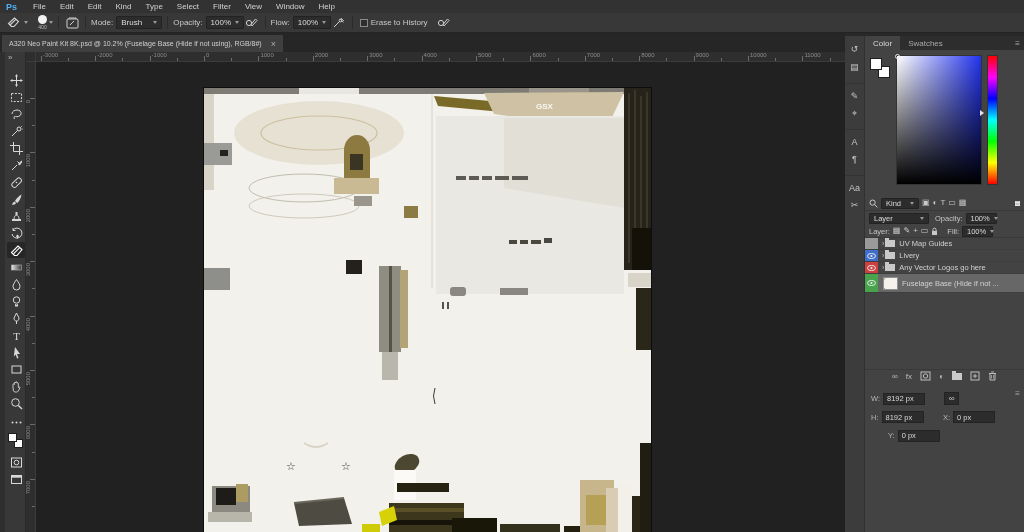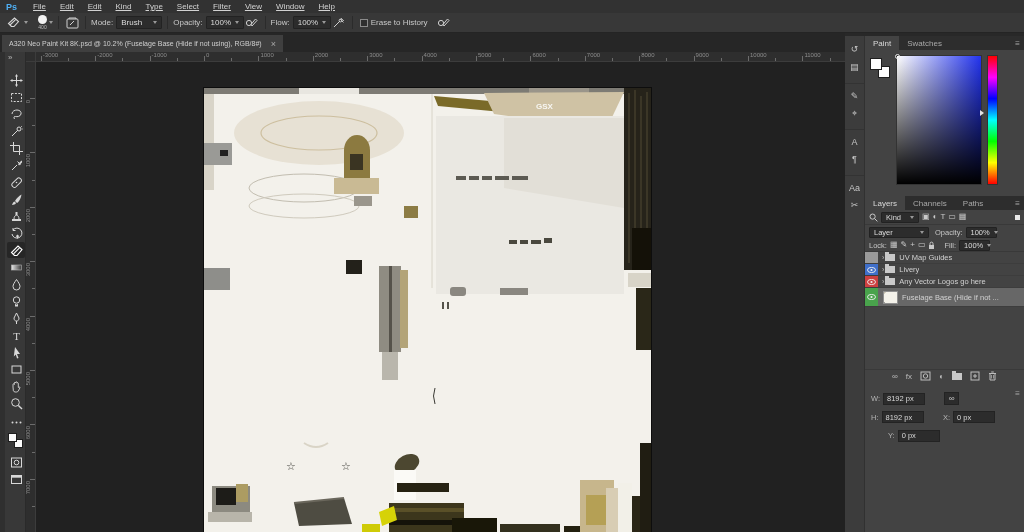--- a/index.html
+++ b/index.html
@@ -3,21 +3,21 @@
 <meta charset="utf-8">
 <style>
   html,body{margin:0;padding:0;background:#1a1a1a;}
   body{width:1024px;height:532px;overflow:hidden;font-family:"Liberation Sans",sans-serif;}
   *{box-sizing:border-box;}
   .app{position:relative;width:1024px;height:532px;background:#282828;color:#d6d6d6;}
 
   
   .menubar{position:absolute;left:0;top:0;width:1024px;height:13px;background:#323232;display:flex;align-items:center;font-size:8px;color:#d2d2d2;}
   .ps-logo{color:#4fb0f5;font-weight:bold;font-size:9px;padding:0 9px 0 6px;}
-  .menu-item{padding:0 7px;cursor:default;text-decoration:underline;}
+  .menu-item{padding:0 7px;cursor:default;}
 
   
   .optionsbar{position:absolute;left:0;top:13px;width:1024px;height:20px;background:#383838;border-bottom:1px solid #242424;display:flex;align-items:center;font-size:8px;color:#c9c9c9;}
   .opt-group{display:flex;align-items:center;gap:3px;}
   .vsep{width:1px;height:13px;background:#2b2b2b;margin:0 5px;}
   .opt-field{background:#2c2c2c;border:1px solid #222;border-radius:1px;height:13px;display:flex;align-items:center;padding:0 4px;gap:4px;color:#dcdcdc;}
   .caret{width:0;height:0;border-left:2.5px solid transparent;border-right:2.5px solid transparent;border-top:3px solid #999;}
   .preset{display:flex;flex-direction:column;align-items:center;line-height:1;margin-left:10px;}
   .preset-dot{width:9px;height:9px;border-radius:50%;background:#f2f2f2;}
   .preset-size{font-size:5px;color:#bbb;margin-top:1px;}
@@ -536,41 +536,36 @@
         <div class="dock-icon grp">A</div>
         <div class="dock-icon">¶</div>
         <div class="dock-icon grp">Aa</div>
         <div class="dock-icon">✂</div>
       </div>
 
     <div class="panels">
 
       <div class="panel color-panel">
         <div class="ptabs">
-            <div class="ptab active">Paint</div>
+            <div class="ptab active">Color</div>
             <div class="ptab">Swatches</div>
           </div>
         <span class="panel-menu" style="position:absolute;right:0;top:0;height:14px;">≡</span>
         <div class="color-body">
           <span class="fg-swatch"></span>
           <span class="bg-swatch"></span>
           <div class="color-field" style="background: linear-gradient(rgba(0, 0, 0, 0), rgb(0, 0, 0)), linear-gradient(to right, rgb(255, 255, 255), rgb(34, 51, 238));">
             <span class="field-ring"></span>
           </div>
           <div class="hue-strip" style="background: linear-gradient(rgb(255, 0, 0), rgb(255, 0, 255), rgb(0, 0, 255), rgb(0, 255, 255), rgb(0, 255, 0), rgb(255, 255, 0), rgb(255, 0, 0));"></div>
           <span class="hue-marker"></span>
         </div>
       </div>
 
       <div class="panel layers-panel">
-        <div class="ptabs">
-            <div class="ptab active">Layers</div>
-            <div class="ptab">Channels</div>
-            <div class="ptab">Paths</div>
-          </div>
         <span class="panel-menu" style="position:absolute;right:0;top:0;height:14px;">≡</span>
 
         <div class="lrow filter-row">
           <svg width="9" height="9" viewBox="0 0 9 9">
               <circle cx="3.6" cy="3.6" r="2.6" fill="none" stroke="#c9c9c9"></circle>
               <path d="M5.6 5.6 L8.4 8.4" stroke="#c9c9c9"></path>
             </svg>
           <div class="opt-field" style="width:38px;height:11px;">
             <span style="flex:1;">Kind</span>
             <span class="caret"></span>
@@ -589,21 +584,21 @@
             <span class="caret"></span>
           </div>
           <span style="margin-left:3px;">Opacity:</span>
           <div class="opt-field" style="width:31px;height:11px;">
             <span style="flex:1;">100%</span>
             <span class="caret"></span>
           </div>
         </div>
 
         <div class="lrow lock-row">
-          <span>Lock:</span>
+          <span>Layer:</span>
           <span class="mini-ic">▦</span>
           <span class="mini-ic">✎</span>
           <span class="mini-ic">+</span>
           <span class="mini-ic">▭</span>
           <svg width="7" height="9" viewBox="0 0 7 9">
               <rect x="1" y="4" width="5" height="4" fill="#c9c9c9"></rect>
               <path d="M2 4 V2.6 a1.5 1.5 0 0 1 3 0 V4" fill="none" stroke="#c9c9c9"></path>
             </svg>
           <span style="margin-left:6px;">Fill:</span>
           <div class="opt-field" style="width:31px;height:11px;">

